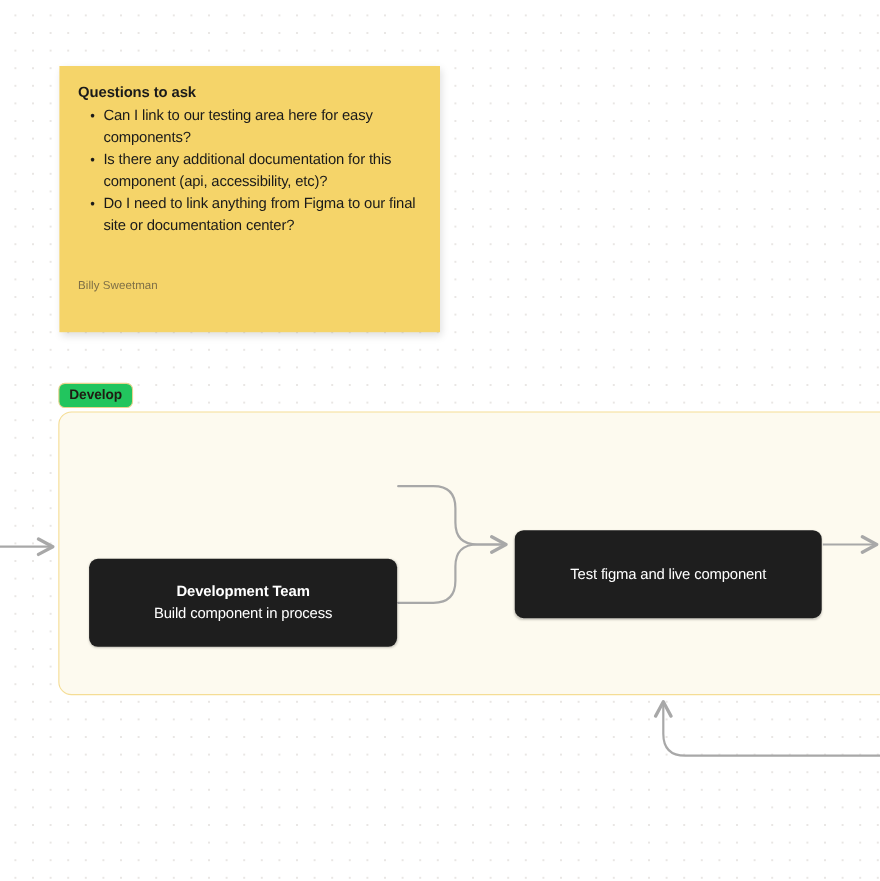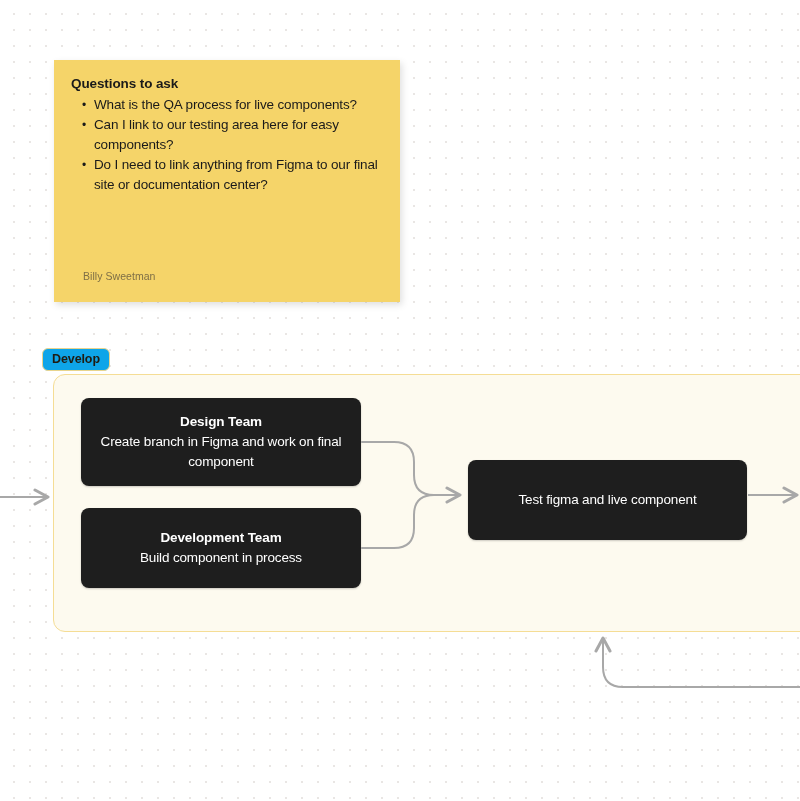--- a/index.html
+++ b/index.html
@@ -71,33 +71,32 @@
     position: absolute;
     left: 12px;
     top: -0.5px;
     font-size: 12px;
     color: #1a1a1a;
   }
 
   .sticky-author {
     position: absolute;
     left: 17px;
-    bottom: 20px;
+    bottom: 36px;
     font-size: 10.5px;
     color: #7e6f46;
     letter-spacing: 0.05px;
-    margin-left: 12px;
   }
 
   
   .section-badge {
     position: absolute;
-    left: 42px;
+    left: 53px;
     top: 348px;
-    background: #0ea5e9;
+    background: #22c55e;
     border: 1px solid #e8d48e;
     border-radius: 6px;
     padding: 3px 9px 4px 9px;
     font-size: 12.5px;
     font-weight: bold;
     color: #1f1c12;
     letter-spacing: -0.1px;
     z-index: 4;
   }
 
@@ -152,21 +151,21 @@
 
   #node-development {
     left: 81px;
     top: 508px;
     width: 280px;
     height: 80px;
   }
 
   #node-test {
     left: 468px;
-    top: 460px;
+    top: 482px;
     width: 279px;
     height: 80px;
   }
 
   
   #connectors {
     position: absolute;
     inset: 0;
     width: 800px;
     height: 801px;
@@ -175,22 +174,22 @@
   }
 </style>
 </head>
 <body>
 
 <div id="canvas">
 
   <div class="sticky-note">
     <div class="sticky-title">Questions to ask</div>
     <ul class="sticky-list">
-      <li>What is the QA process for live components?</li>
       <li>Can I link to our testing area here for easy components?</li>
+      <li>Is there any additional documentation for this component (api, accessibility, etc)?</li>
       <li>Do I need to link anything from Figma to our final site or documentation center?</li>
     </ul>
     <div class="sticky-author">Billy Sweetman</div>
   </div>
 
   <div class="section-badge">Develop</div>
 
   <div class="section-frame"></div>
 
   <svg id="connectors" viewBox="0 0 800 801">
@@ -214,24 +213,20 @@
 
     <g>
       <path d="M748,495 L797,495" fill="none" stroke="#a8a8a8" stroke-width="2" marker-end="url(#arrowhead)"></path>
     </g>
 
     <g>
       <path d="M800,687 L623,687 Q603,687 603,667 L603,638" fill="none" stroke="#a8a8a8" stroke-width="2" stroke-linecap="round" marker-end="url(#arrowhead)"></path>
     </g>
   </svg>
 
-  <div class="node" id="node-design">
-    <div class="node-title">Design Team</div>
-    <div class="node-body">Create branch in Figma and work on final component</div>
-  </div>
 
   <div class="node" id="node-development">
     <div class="node-title">Development Team</div>
     <div class="node-body">Build component in process</div>
   </div>
 
   <div class="node" id="node-test">
     <div class="node-body">Test figma and live component</div>
   </div>
 

